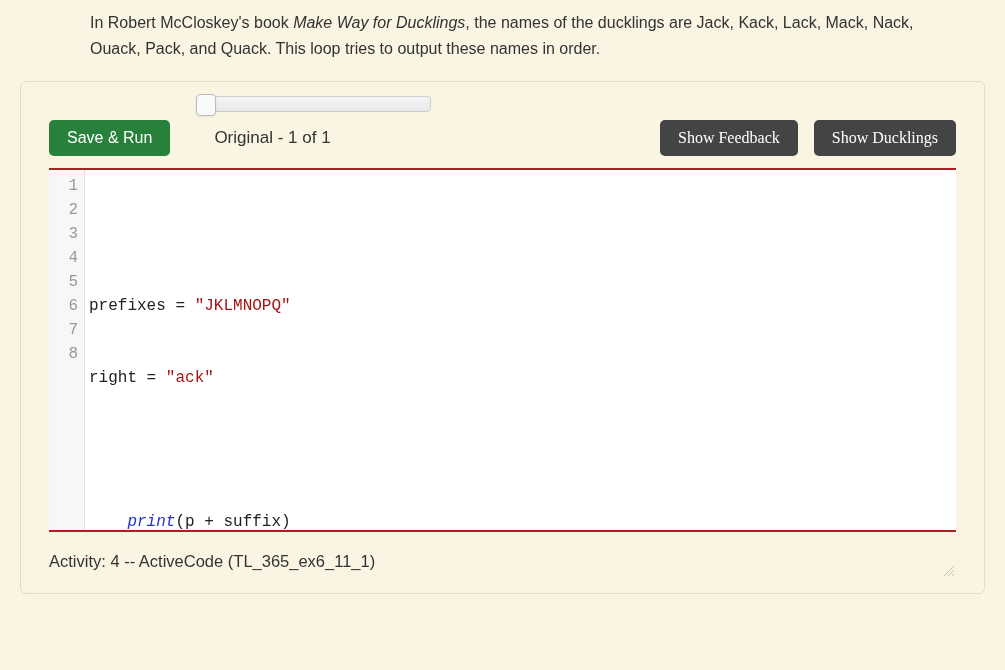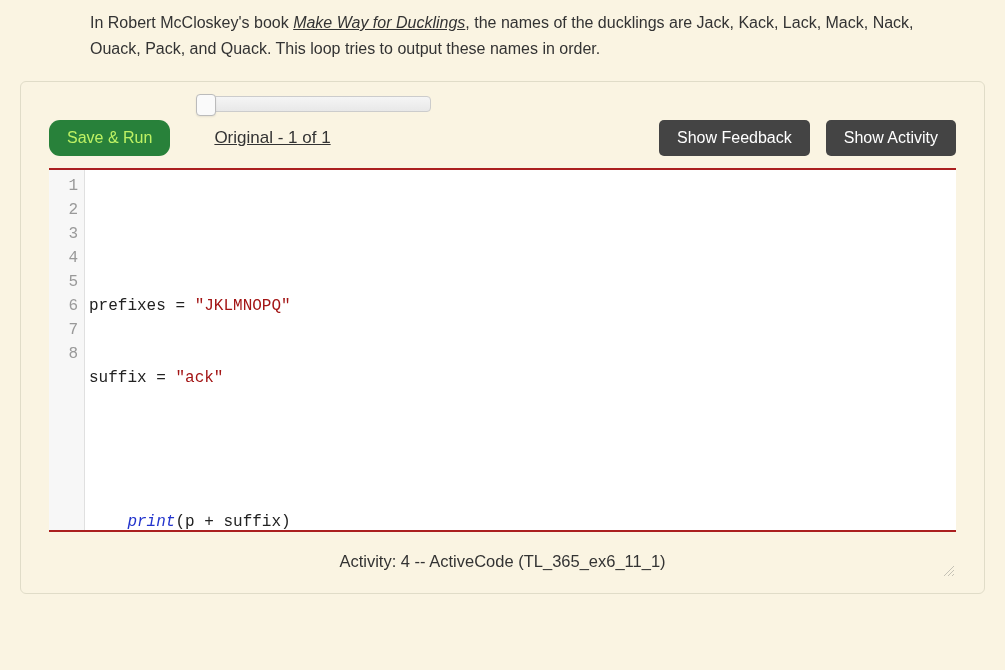--- a/index.html
+++ b/index.html
@@ -19,21 +19,20 @@
       padding: 10px 90px 6px 90px;
       font-size: 16px;
       line-height: 1.6;
       color: #333;
     }
     .problem-text p {
       margin-bottom: 8px;
     }
     .problem-text em {
       font-style: italic;
-      text-decoration: underline;
     }
     .editor-container {
       margin: 6px 20px 0 20px;
       border: 1px solid #e0dcc8;
       border-radius: 6px;
       padding: 14px 28px 16px 28px;
       background: #faf4e2;
     }
     .slider-row {
       display: flex;
@@ -71,33 +70,32 @@
       border-radius: 5px;
       padding: 9px 18px;
       font-size: 16px;
       font-weight: 500;
       cursor: pointer;
       font-family: inherit;
       white-space: nowrap;
     }
     .btn-green {
       background: #28813a;
-      color: #bef264;
-      border-radius: 11px;
+      color: #ffffff;
     }
     .btn-dark {
       background: #444;
       color: #fff;
+      font-family: Liberation Serif, serif;
     }
     .version-label {
       font-size: 17px;
       color: #333;
       flex: 0 0 auto;
       padding: 0 28px;
-      text-decoration: underline;
     }
     .toolbar-spacer {
       flex: 1;
     }
     .toolbar-right {
       display: flex;
       gap: 16px;
     }
     .editor-border {
       border-top: 2px solid #aa1f1f;
@@ -143,21 +141,20 @@
     .resize-handle {
       position: absolute;
       right: 2px;
       bottom: 2px;
       width: 12px;
       height: 12px;
       opacity: 0.35;
     }
     .resize-handle svg { display: block; }
     .activity-caption {
-      text-align: center;
       padding: 20px 0 6px 0;
       font-size: 16.5px;
       color: #333;
     }
   </style>
 </head>
 <body>
 
 <div class="problem-text">
   <p>
@@ -172,40 +169,40 @@
       <div class="slider-thumb"></div>
     </div>
   </div>
 
   <div class="toolbar">
     <button class="btn btn-green">Save &amp; Run</button>
     <span class="version-label">Original - 1 of 1</span>
     <span class="toolbar-spacer"></span>
     <div class="toolbar-right">
       <button class="btn btn-dark">Show Feedback</button>
-      <button class="btn btn-dark">Show Activity</button>
+      <button class="btn btn-dark">Show Ducklings</button>
     </div>
   </div>
 
   <div class="editor-border">
     <div class="code-editor">
       <div class="gutter">
         <div>1</div>
         <div>2</div>
         <div>3</div>
         <div>4</div>
         <div>5</div>
         <div>6</div>
         <div>7</div>
         <div>8</div>
       </div>
       <div class="code-area">
         <div class="code-line"></div>
         <div class="code-line"><span class="tok-id">prefixes</span><span class="tok-op"> = </span><span class="tok-str">"JKLMNOPQ"</span></div>
-        <div class="code-line"><span class="tok-id">suffix</span><span class="tok-op"> = </span><span class="tok-str">"ack"</span></div>
+        <div class="code-line"><span class="tok-id">right</span><span class="tok-op"> = </span><span class="tok-str">"ack"</span></div>
         <div class="code-line"></div>
         <div class="code-line"><span>    </span><span class="tok-fn">print</span><span class="tok-id">(p + suffix)</span></div>
         
         
         <div class="resize-handle">
           <svg width="12" height="12" viewBox="0 0 12 12">
             <line x1="2" y1="12" x2="12" y2="2" stroke="#666" stroke-width="1"></line>
             <line x1="6" y1="12" x2="12" y2="6" stroke="#666" stroke-width="1"></line>
             <line x1="10" y1="12" x2="12" y2="10" stroke="#666" stroke-width="1"></line>
           </svg>

